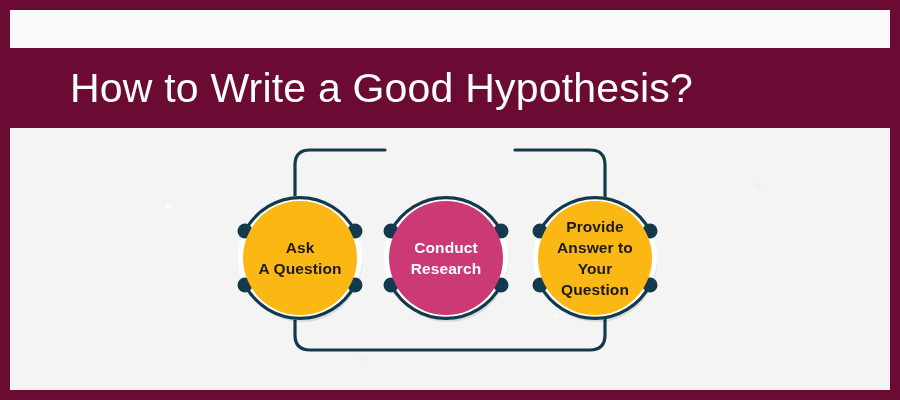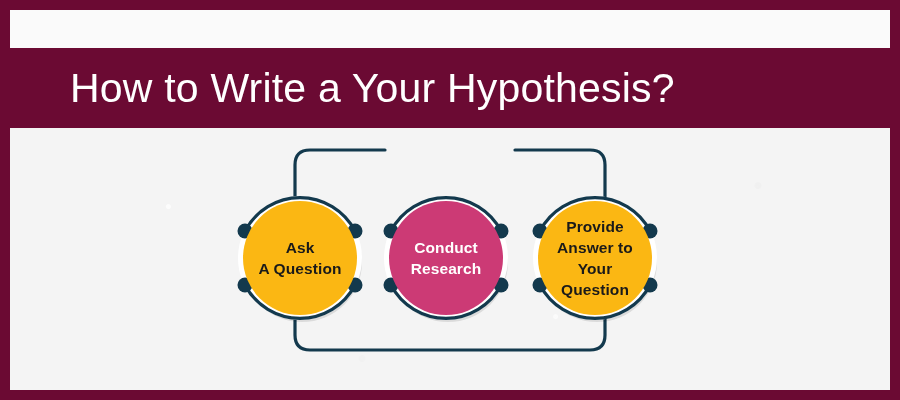--- a/index.html
+++ b/index.html
@@ -77,21 +77,21 @@
   .node-label.light{ fill:#FFFFFF; }
 </style>
 </head>
 <body>
 
 <div id="poster">
 
   <div class="top-strip"></div>
 
   <div class="title-band">
-    <h1 class="title-text">How to Write a Your Hypothesis?</h1>
+    <h1 class="title-text">How to Write a Good Hypothesis?</h1>
   </div>
 
   <div class="content">
 
     <svg class="diagram" viewBox="0 0 880 262">
 
       <path d="M 375 22
                L 300 22
                Q 285 22 285 37
                L 285 207

